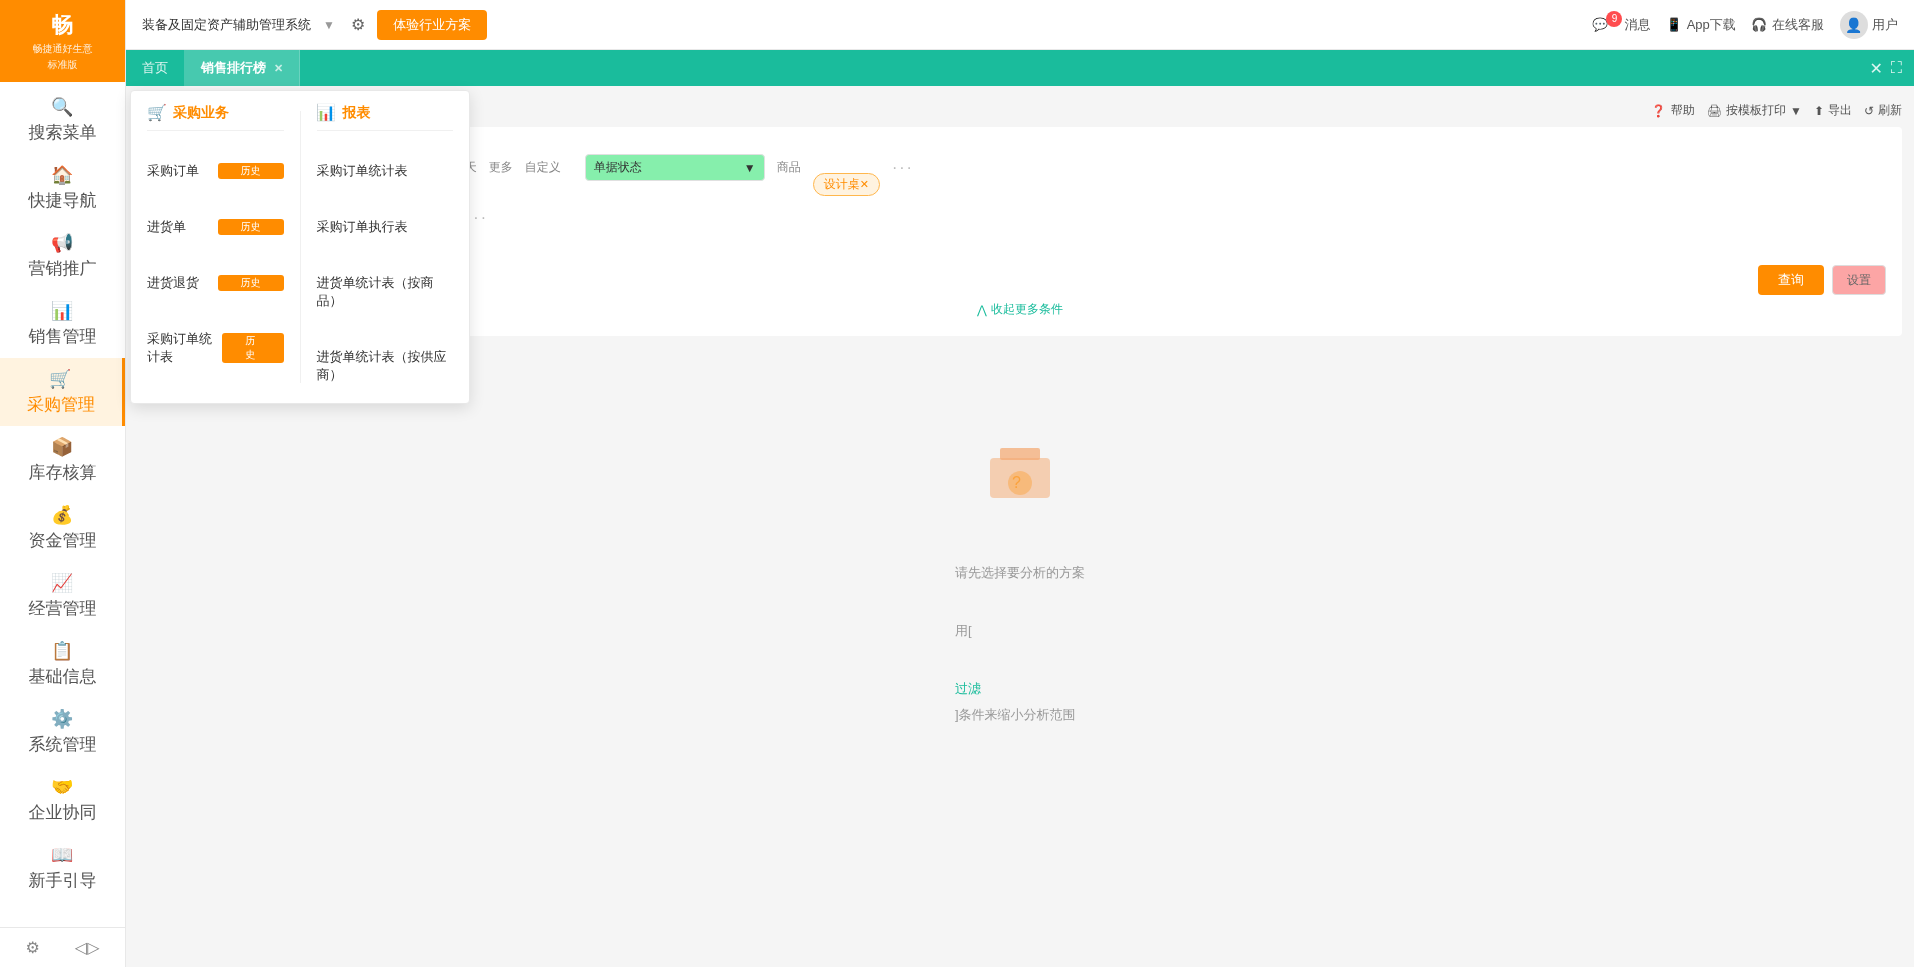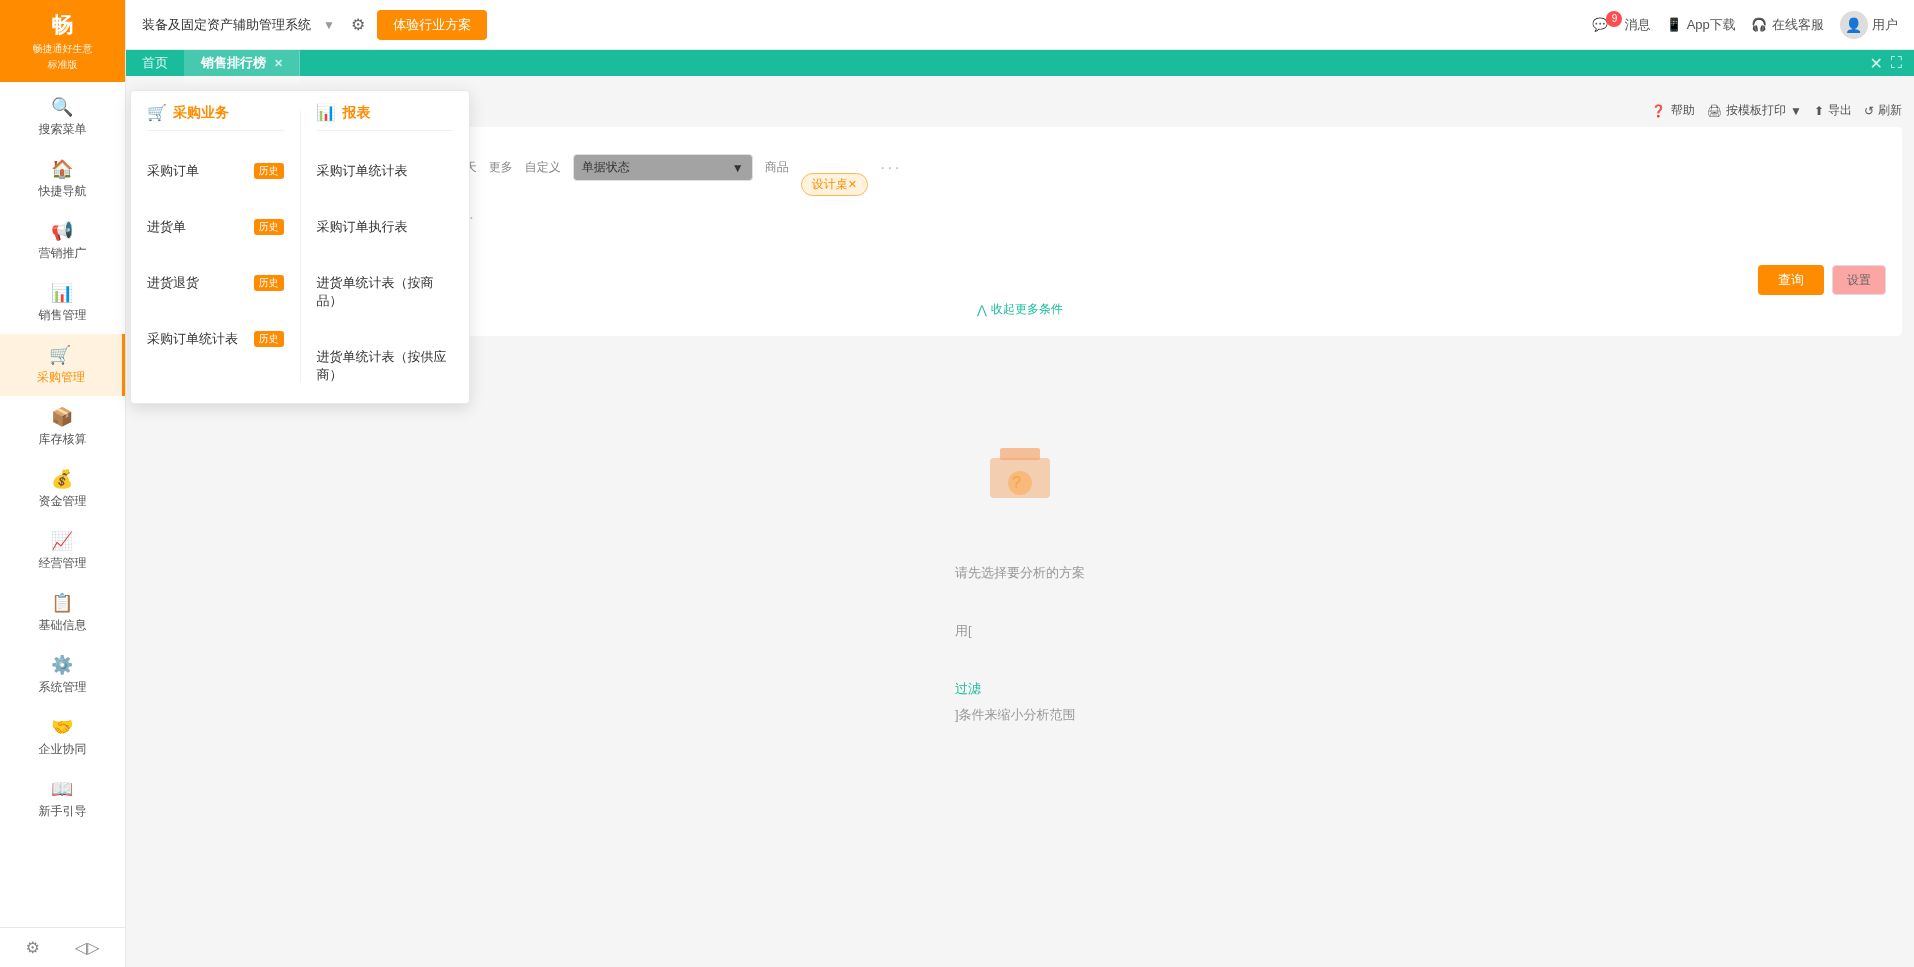--- a/index.html
+++ b/index.html
@@ -23,21 +23,21 @@
       font-size: 10px; color: rgba(255,255,255,0.85); margin-top: 2px;
     }
     .sidebar-menu { flex: 1; overflow-y: auto; padding: 4px 0; }
     .sidebar-item {
       display: flex; flex-direction: column; align-items: center;
       padding: 10px 4px; cursor: pointer; color: #555;
       transition: background 0.2s;
     }
     .sidebar-item.active { background: #fff3e0; color: #ff8c00; border-right: 3px solid #ff8c00; }
     .sidebar-item .s-icon { font-size: 18px; margin-bottom: 3px; }
-    .sidebar-item .s-label { font-size: 12px; }
+    .sidebar-item .s-label { font-size: 17px; }
     .sidebar-footer {
       display: flex; align-items: center; justify-content: space-around;
       padding: 10px 8px; border-top: 1px solid #e8e8e8;
     }
     .sidebar-footer .f-btn { cursor: pointer; color: #888; font-size: 16px; }
 
     
     .topbar {
       position: fixed; left: 126px; top: 0; right: 0; height: 50px;
       background: #fff; border-bottom: 1px solid #e8e8e8;
@@ -66,21 +66,21 @@
       position: relative; top: -6px; left: -6px; margin-right: -8px;
     }
     .user-avatar {
       width: 28px; height: 28px; border-radius: 50%;
       background: #ddd; display: flex; align-items: center; justify-content: center;
       color: #888; font-size: 14px;
     }
 
     
     .tabbar {
-      position: fixed; left: 126px; top: 50px; right: 0; height: 26px;
+      position: fixed; left: 126px; top: 50px; right: 0; height: 36px;
       background: #1abc9c; display: flex; align-items: center;
       padding: 0 0 0 0; z-index: 98;
     }
     .tab-item {
       height: 40px; display: flex; align-items: center; padding: 0 16px;
       cursor: pointer; color: rgba(255,255,255,0.85); font-size: 13px;
       border-right: 1px solid rgba(255,255,255,0.2);
     }
     .tab-item.active { background: rgba(255,255,255,0.2); color: #fff; font-weight: bold; }
     .tab-item .tab-close { margin-left: 8px; font-size: 11px; opacity: 0.7; }
@@ -106,23 +106,24 @@
       margin-bottom: 8px;
     }
     .filter-row:last-child { margin-bottom: 0; }
     .filter-label { color: #888; font-size: 12px; white-space: nowrap; }
     .filter-input {
       border: 1px solid #e0e0e0; border-radius: 4px; padding: 4px 8px;
       font-size: 12px; background: #fafafa; color: #333; min-width: 180px;
     }
     .filter-select {
       border: 1px solid #e0e0e0; border-radius: 4px; padding: 4px 8px;
-      font-size: 12px; background: #a3a3a3; color: #333; min-width: 120px;
+      font-size: 12px; background: #86efac; color: #333; min-width: 120px;
       display: flex; align-items: center; justify-content: space-between;
       cursor: pointer;
+      margin-left: 12px;
     }
     .filter-tag {
       background: #fff3e0; border: 1px solid #ffb74d; border-radius: 12px;
       padding: 2px 10px; font-size: 12px; color: #ff8c00;
       display: flex; align-items: center;  margin-top: 34px;
     }
     .filter-tag .tag-close { cursor: pointer; font-size: 11px; }
     .filter-dots { color: #bbb; cursor: pointer; font-size: 16px; letter-spacing: 2px; }
     .collapse-btn {
       display: flex; align-items: center; gap: 4px;
@@ -178,21 +179,21 @@
       padding-bottom: 8px; margin-bottom: 4px;
       border-bottom: 1px solid #f0f0f0;
     }
     .dropdown-col-title .col-icon { font-size: 16px; }
     .dropdown-item {
       display: flex; align-items: center; justify-content: space-between;
       padding: 7px 0; cursor: pointer; color: #333; font-size: 13px; margin-top: 24px;
     }
     .history-badge {
       background: #ff8c00; color: #fff; border-radius: 3px;
-      font-size: 10px; padding: 1px 5px; margin-left: 6px;
+      font-size: 10px; padding: 1px 23px; margin-left: 6px;
     }
     .dropdown-divider {
       width: 1px; background: #f0f0f0; margin: 8px 0;
     }
   </style>
 </head>
 <body>
 
 <div class="sidebar">
   <div class="sidebar-logo">

